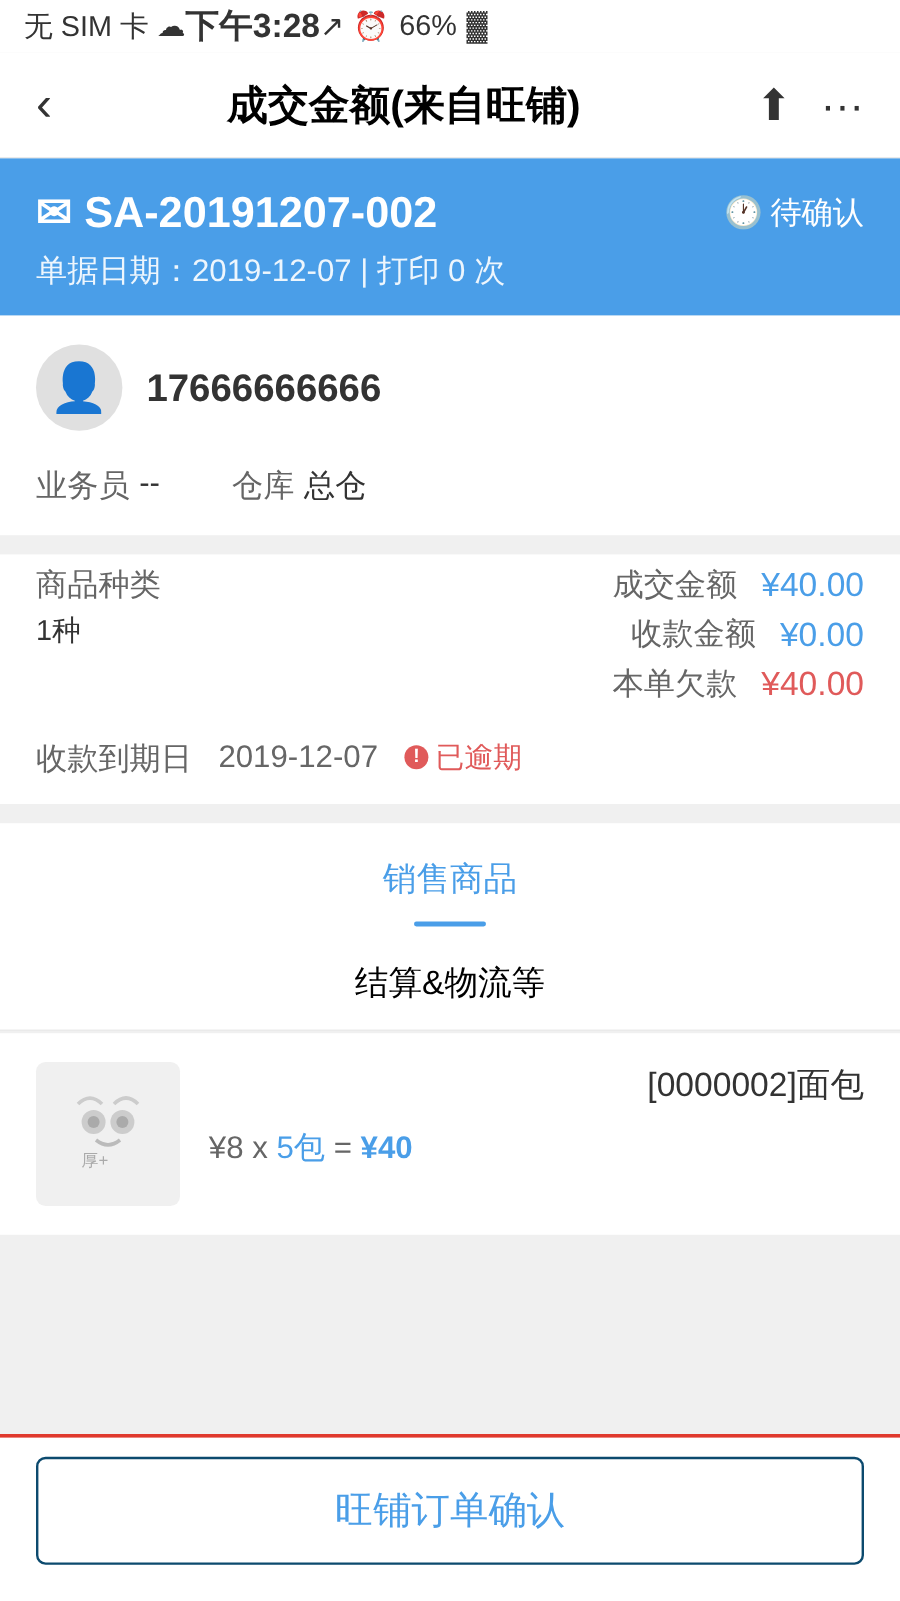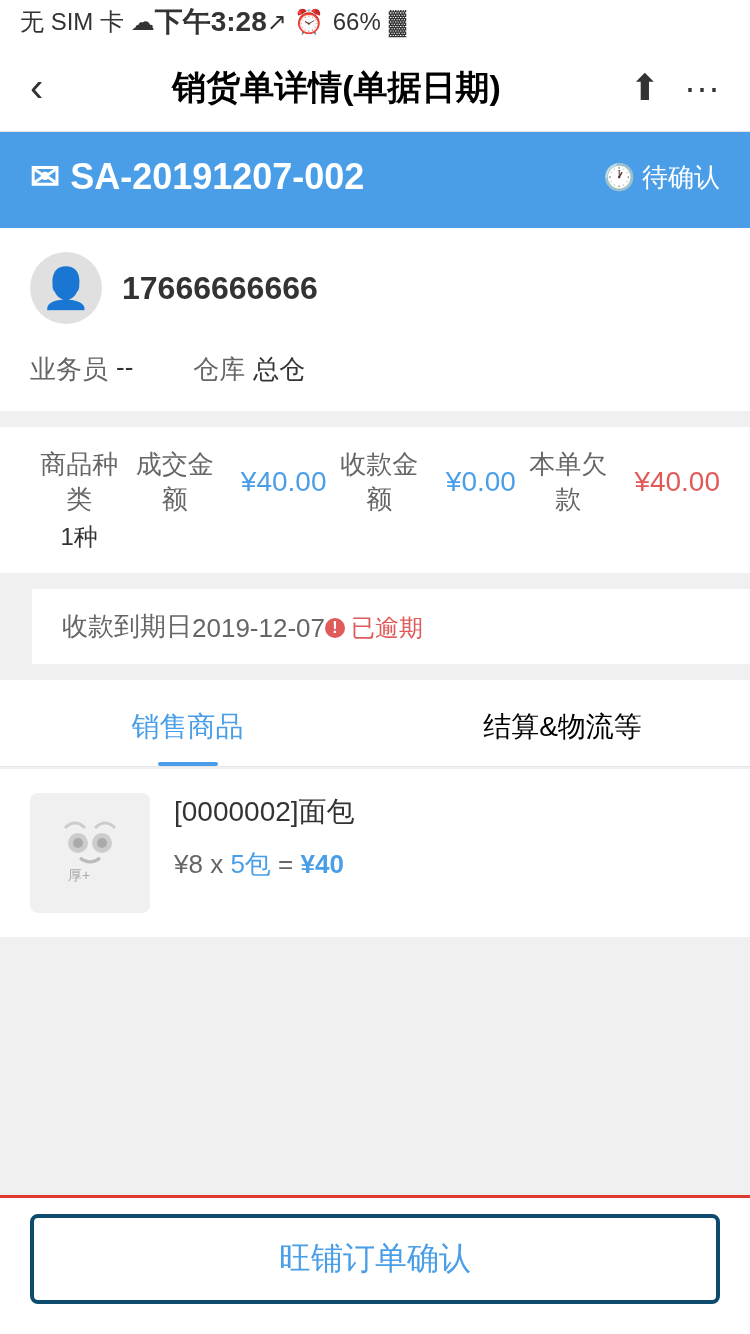--- a/index.html
+++ b/index.html
@@ -124,32 +124,31 @@
       color: #666;
       margin-top: 28px;
     }
     .meta-item { display: flex; gap: 8px; }
     .meta-label { color: #666; }
     .meta-value { color: #333; }
 
     
     .summary-card {
       background: #fff;
-      padding: 20px 30px;
-      margin-bottom: 16px;
+      padding: 8px 30px;
       display: flex;
       justify-content: space-between;
       align-items: flex-start;
-      text-align: center;
     }
     .summary-left { font-size: 26px; color: #666; }
     .summary-left .label { margin-bottom: 4px; }
     .summary-left .value { font-size: 24px; color: #333; }
     .summary-right {
       display: flex;
+      flex-direction: column;
       align-items: flex-end;
       gap: 6px;
       font-size: 26px;
     }
     .summary-row {
       display: flex;
       gap: 20px;
       align-items: center;
     }
     .summary-row-label { color: #666; }
@@ -157,23 +156,22 @@
     .amount-red { color: #e05a5a; font-size: 28px; }
 
     
     .due-card {
       background: #fff;
       padding: 20px 30px;
       margin-bottom: 16px;
       font-size: 26px;
       color: #666;
       display: flex;
-      align-items: flex-end;
-      gap: 0;
-      margin-left: 32px;
+      align-items: flex-start;
+      gap: 22px;
     }
     .overdue-badge {
       display: inline-flex;
       align-items: center;
       gap: 6px;
       color: #e05a5a;
       font-size: 24px;
     }
     .overdue-dot {
       width: 20px;
@@ -189,20 +187,21 @@
     }
 
     
     .tabs-container {
       background: #fff;
       margin-bottom: 2px;
     }
     .tabs-row {
       display: flex;
       border-bottom: 1px solid #e5e5e5;
+      flex-direction: column;
     }
     .tab-item {
       flex: 1;
       text-align: center;
       padding: 28px 0 20px;
       font-size: 28px;
       color: #000000;
       position: relative;
       cursor: pointer;
     }
@@ -243,20 +242,21 @@
     }
     .owl-logo {
       font-size: 44px;
       color: #aaa;
     }
     .product-info { flex: 1; }
     .product-name {
       font-size: 28px;
       color: #333;
       margin-bottom: 16px;
+      text-align: right;
     }
     .product-price {
       font-size: 26px;
       color: #666;
     }
     .price-highlight { color: #4a9ee8; }
     .price-total { color: #4a9ee8; font-weight: 600; }
 
     
     .empty-area {
@@ -270,21 +270,21 @@
       bottom: 0;
       left: 0;
       width: 750px;
       background: #fff;
       padding: 16px 30px 30px;
       border-top: 3px solid #e0392d;
     }
     .confirm-button {
       width: 100%;
       height: 90px;
-      border: 4px solid #0c4a6e;
+      border: 2px solid #0c4a6e;
       background: #fff;
       border-radius: 8px;
       font-size: 32px;
       color: #4a9ee8;
       cursor: pointer;
       display: flex;
       align-items: center;
       justify-content: center;
     }
   </style>
@@ -299,37 +299,40 @@
   <div class="status-right">
     <span>↗</span>
     <span>⏰</span>
     <span>66%</span>
     <span>▓</span>
   </div>
 </div>
 
 <div class="nav-bar">
   <div class="nav-back">‹</div>
-  <div class="nav-title">销货单详情(单据日期)</div>
+  <div class="nav-title">成交金额(来自旺铺)</div>
   <div class="nav-actions">
     <span class="nav-icon">⬆</span>
     <span class="nav-icon">···</span>
   </div>
 </div>
 
 <div class="order-header">
   <div class="order-id-row">
     <div class="order-id">
       <span>✉</span>
       <span>SA-20191207-002</span>
     </div>
     <div class="order-status">
       <span>🕐</span>
       <span>待确认</span>
     </div>
+  </div>
+  <div class="order-date">
+    <span>单据日期：</span><span>2019-12-07</span> | <span>打印 0 次</span>
   </div>
 </div>
 
 <div class="customer-card">
   <div class="customer-top">
     <div class="avatar">
       <span>👤</span>
     </div>
     <div class="customer-phone">17666666666</div>
   </div>

